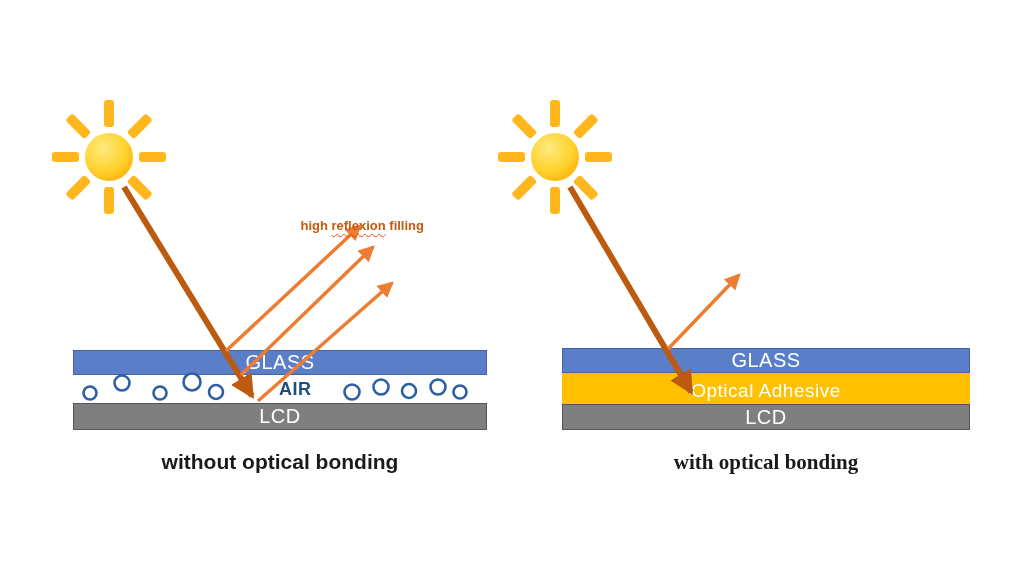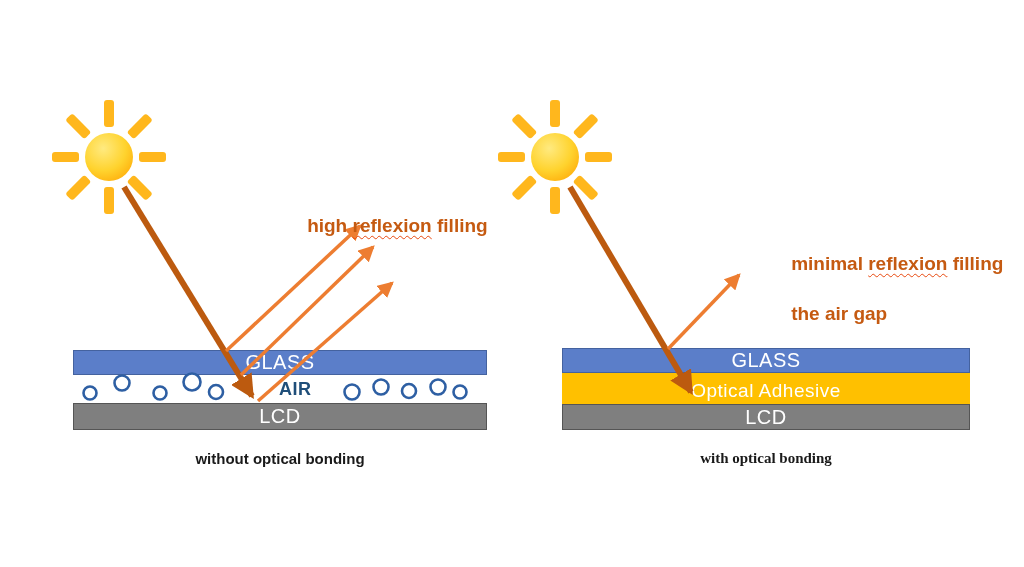--- a/index.html
+++ b/index.html
@@ -24,38 +24,38 @@
 
   .air-label{
     position:absolute;left:279px;top:379px;
     color:var(--air-text);font-size:18px;font-weight:bold;letter-spacing:0.5px;
   }
 
   
   .annotation{
     position:absolute;
     color:var(--annotation-text);
-    font-size:19px;font-weight:bold;line-height:25px;
+    font-size:13px;font-weight:bold;line-height:25px;
     white-space:pre;
   }
   .annotation-left{left:286px;top:188px;}
   .annotation-right{left:770px;top:226px;}
   .misspelled{
     text-decoration-line:underline;
     text-decoration-style:wavy;
     text-decoration-color:#e8490f;
     text-decoration-thickness:1px;
     text-underline-offset:3px;
   }
 
   
   .caption{
     position:absolute;top:450px;
     color:var(--caption-text);
-    font-size:15px;font-weight:bold;text-align:center;
+    font-size:21px;font-weight:bold;text-align:center;
   }
   .caption-left{left:73px;width:414px;}
   .caption-right{left:562px;width:408px;font-family:Liberation Serif, serif;}
 
   
   .sun-ray{fill:var(--sun-ray);}
   .bubble{fill:#ffffff;stroke:var(--bubble);stroke-width:2.6;}
   .incident{stroke:var(--incident-arrow);stroke-width:6;fill:none;}
   .reflected{stroke:var(--reflected-arrow);stroke-width:3.5;fill:none;}
   .head-incident{fill:var(--incident-arrow);}
@@ -136,21 +136,17 @@
 
     <line class="incident" x1="570" y1="187" x2="691" y2="392" marker-end="url(#headIncident)"></line>
 
     <line class="reflected" x1="668" y1="349" x2="739" y2="275" marker-end="url(#headReflected)"></line>
   </svg>
 
   <div class="annotation annotation-left">
     <span>high </span><span class="misspelled">reflexion</span><span> filling</span>
   </div>
 
-  <div class="annotation annotation-right">
-    <span>minimal </span><span class="misspelled">reflexion</span><span> filling</span><br>
-    <span>the air gap</span>
-  </div>
 
   <div class="caption caption-left">without optical bonding</div>
   <div class="caption caption-right">with optical bonding</div>
 
 </div>
 
 </body></html>

